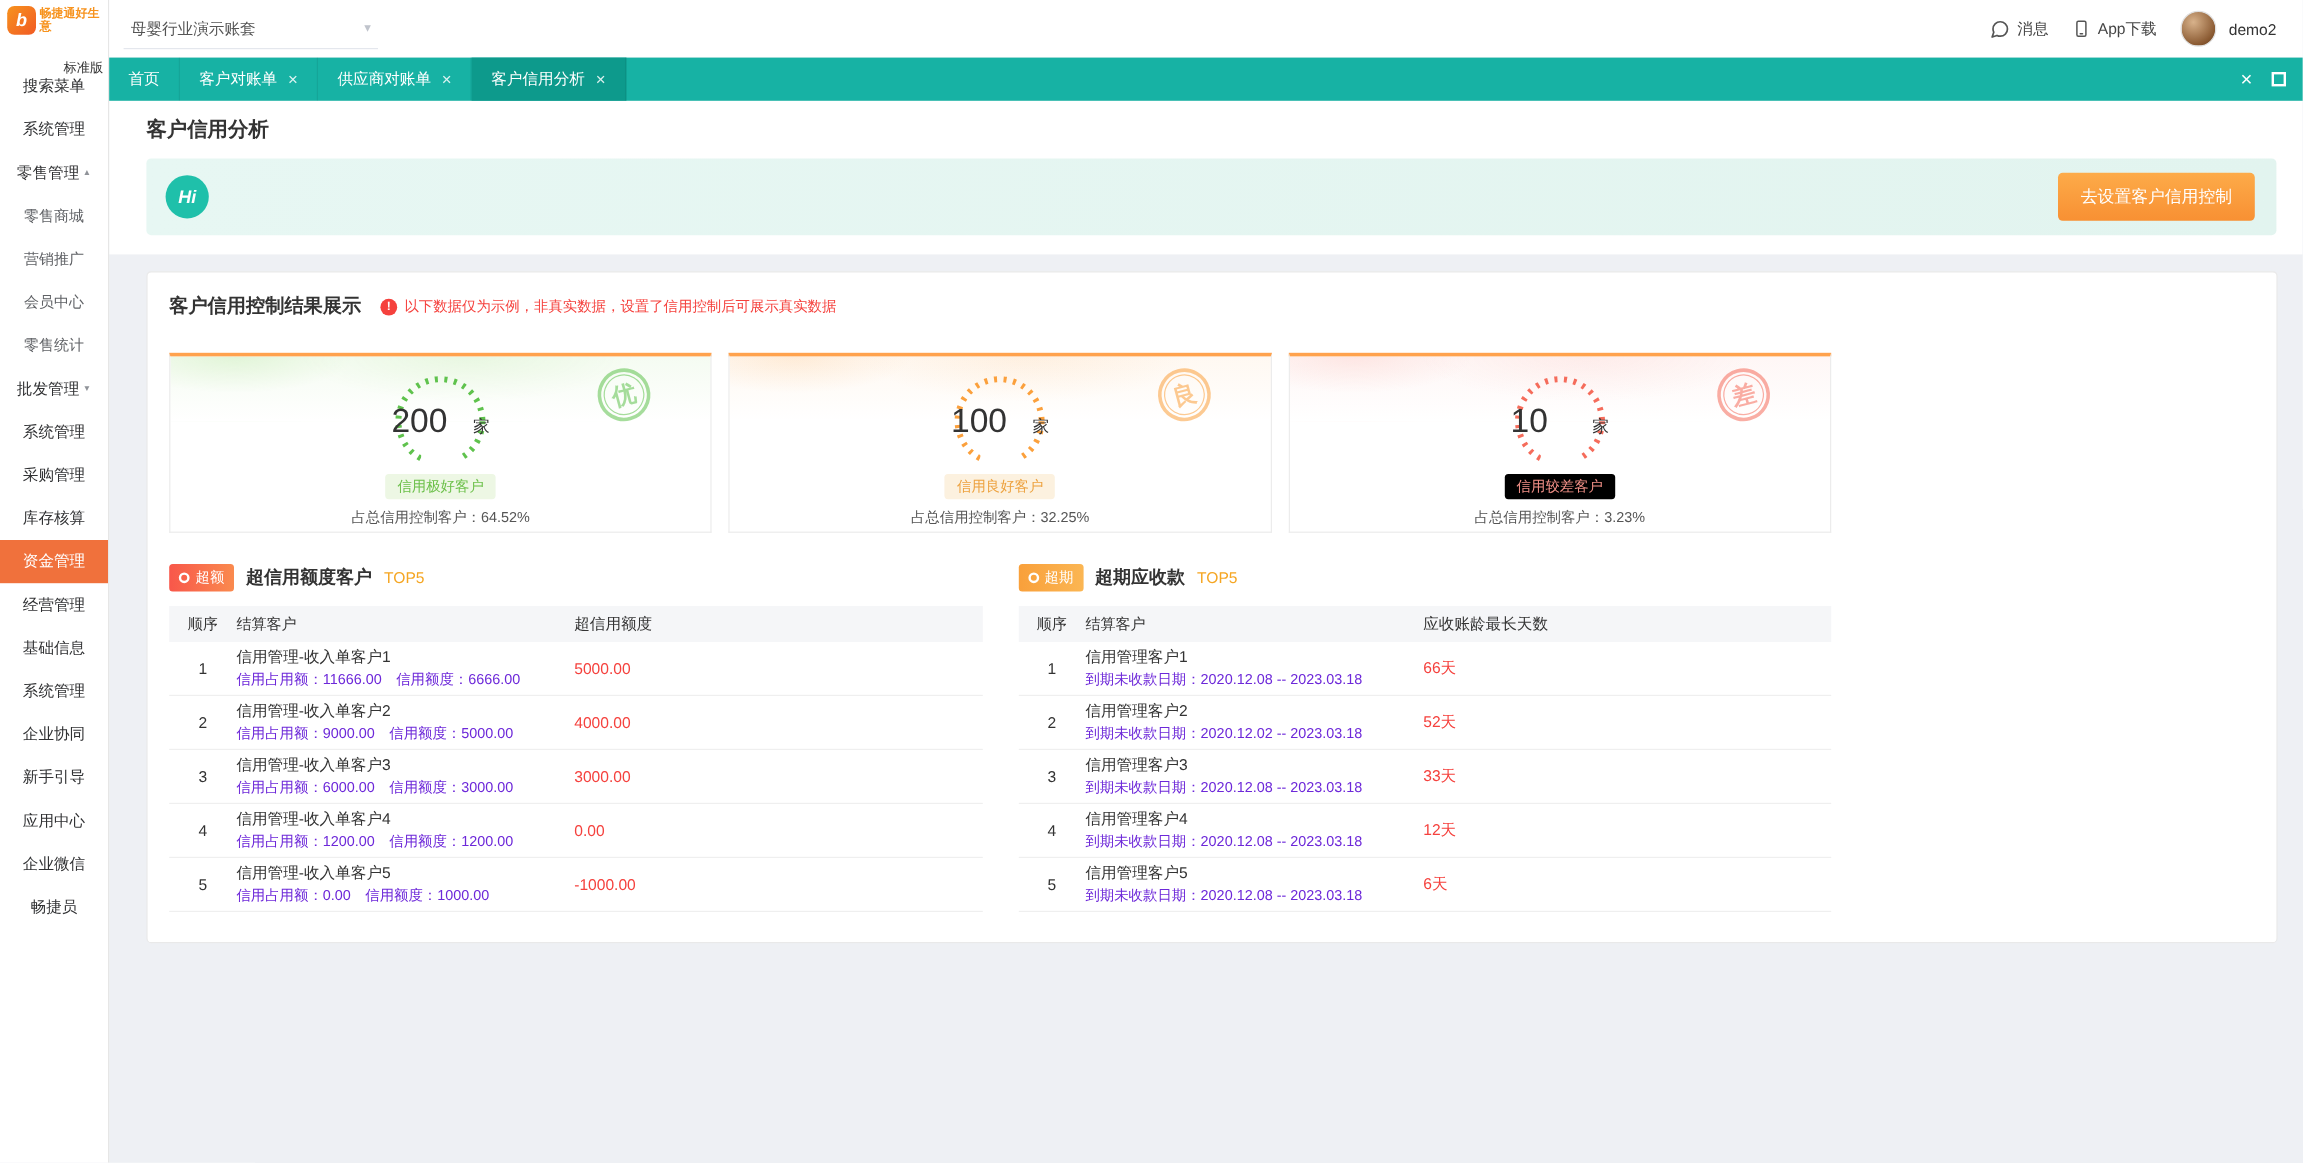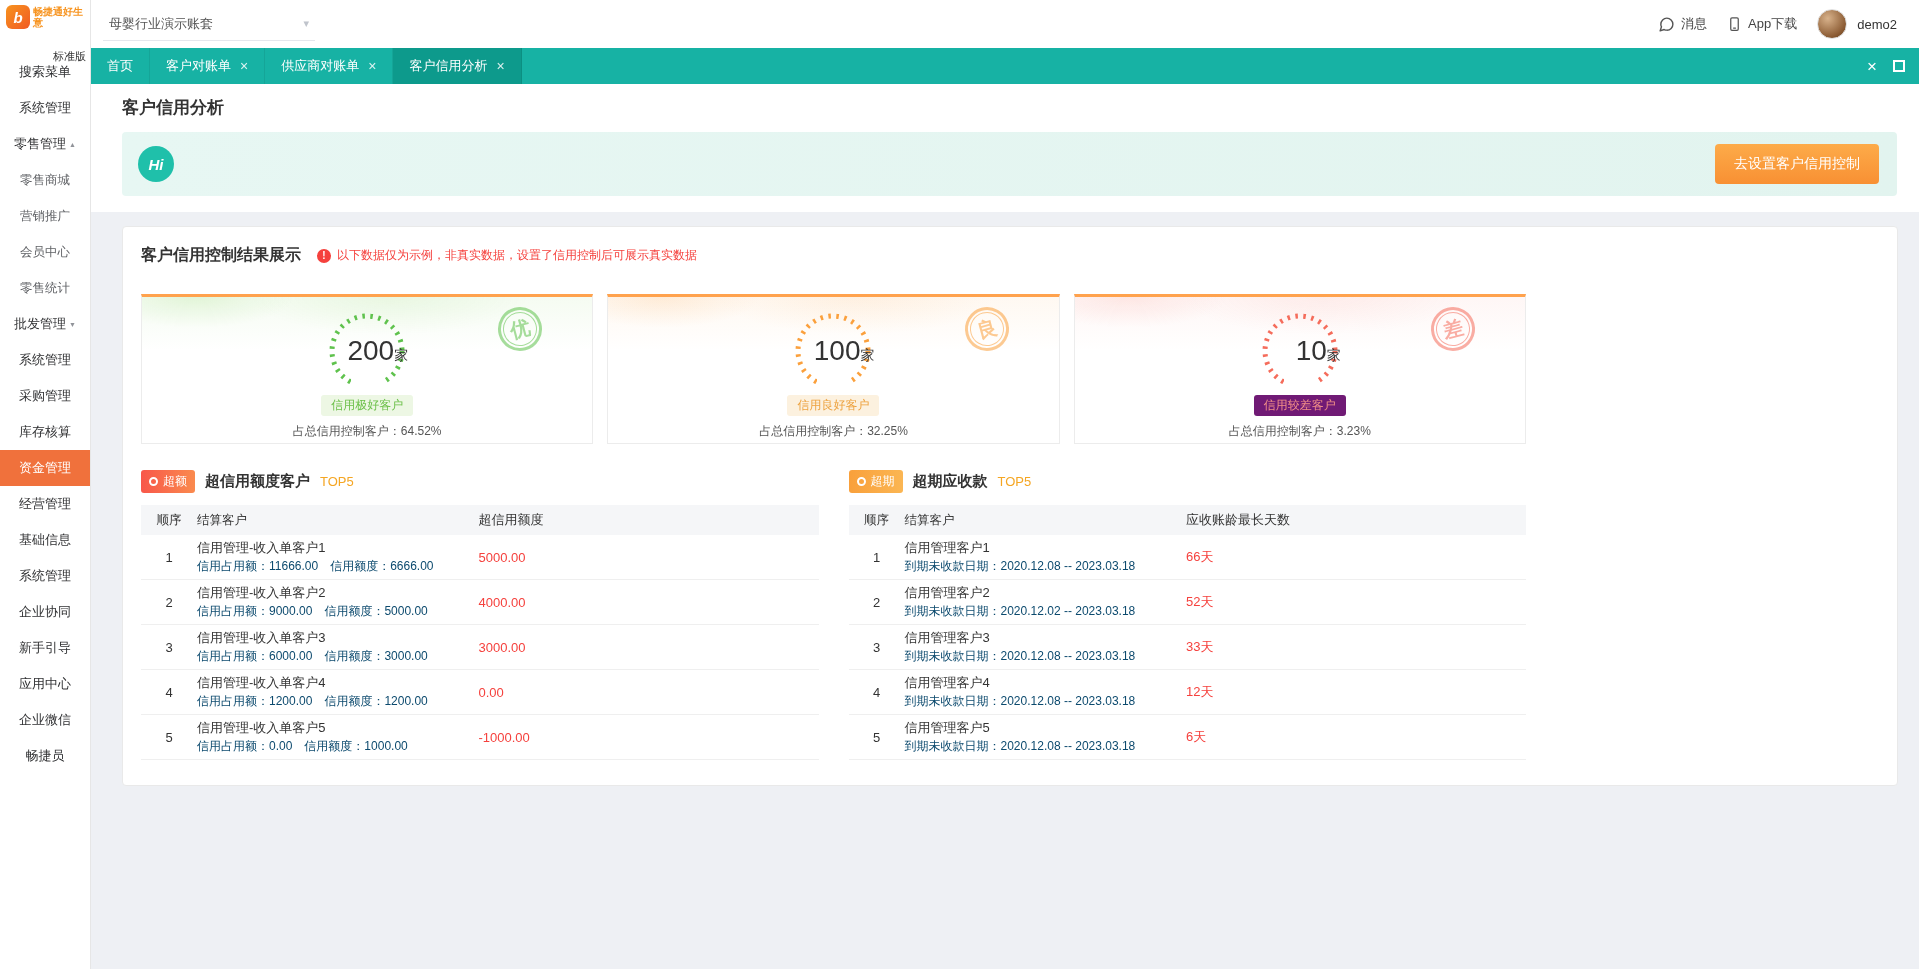--- a/index.html
+++ b/index.html
@@ -60,48 +60,48 @@
 
   
   .gauges { display:flex; gap:14px; margin-bottom:26px; max-width:1385px; }
   .gauge-card { flex:1; position:relative; background:#fff; border:1px solid #ececec; border-top:3px solid #ffa24d; height:150px; display:flex; flex-direction:column; align-items:center; overflow:hidden; }
   .gauge-card::before { content:""; position:absolute; top:0; left:0; right:0; height:54px; pointer-events:none; }
   .tone-green::before  { background:radial-gradient(140px 44px at 12% 0, rgba(82,196,26,.12), transparent 70%), radial-gradient(200px 54px at 55% 0, rgba(82,196,26,.08), transparent 70%), linear-gradient(180deg, rgba(82,196,26,.06), rgba(82,196,26,0)); }
   .tone-orange::before { background:radial-gradient(140px 44px at 12% 0, rgba(250,140,22,.12), transparent 70%), radial-gradient(200px 54px at 55% 0, rgba(250,140,22,.08), transparent 70%), linear-gradient(180deg, rgba(250,140,22,.06), rgba(250,140,22,0)); }
   .tone-red::before    { background:radial-gradient(140px 44px at 12% 0, rgba(245,108,92,.12), transparent 70%), radial-gradient(200px 54px at 55% 0, rgba(245,108,92,.08), transparent 70%), linear-gradient(180deg, rgba(245,108,92,.06), rgba(245,108,92,0)); }
   .ring { position:relative; width:82px; height:82px; margin-top:13px; }
   .ring svg { position:absolute; inset:0; }
-  .ring-num { position:absolute; inset:0; display:flex; align-items:center; justify-content:flex-end; }
+  .ring-num { position:absolute; inset:0; display:flex; align-items:center; justify-content:space-between; }
   .num { font-size:28px; color:#333; }
   .unit { font-size:14px; color:#333; margin-top:10px; }
   .gauge-badge { margin-top:3px; font-size:12px; padding:2px 10px; border-radius:3px; }
   .tone-green .gauge-badge  { background:#edf7e4; color:#6cc04a; }
   .tone-orange .gauge-badge { background:#fcf1df; color:#eda23f; }
-  .tone-red .gauge-badge    { background:#701a75; color:#f29087; }
+  .tone-red .gauge-badge    { background:#000000; color:#f29087; }
   .gauge-footer { margin-top:7px; font-size:12px; color:#555; }
   .stamp { position:absolute; top:10px; right:50px; width:44px; height:44px; border:3px solid currentColor; border-radius:50%; display:flex; align-items:center; justify-content:center; font-size:20px; font-weight:bold; transform:rotate(-15deg); opacity:.55; }
   .stamp::after { content:""; position:absolute; inset:2px; border:1px solid currentColor; border-radius:50%; }
 
   
   .tables { display:flex; gap:30px; max-width:1385px; }
   .table-block { flex:1; min-width:0; }
   .table-title { display:flex; align-items:center; gap:10px; margin-bottom:12px; }
   .tbadge { display:inline-flex; align-items:center; gap:5px; color:#fff; font-size:12px; padding:3px 8px; border-radius:3px; }
   .tbadge.red    { background:linear-gradient(90deg,#f8574a,#fa8a4e); }
   .tbadge.orange { background:linear-gradient(90deg,#f9a03b,#fbb653); }
   .ring-icon { width:9px; height:9px; border:2px solid #fff; border-radius:50%; display:inline-block; }
   .ttl { font-size:15px; font-weight:bold; color:#333; }
   .top5 { font-size:13px; color:#f5a623; font-weight:normal; }
   .thead, .trow { display:grid; grid-template-columns:56px 1fr 340px; align-items:center; }
   .thead { background:#f5f6f8; font-size:12.5px; font-weight:normal; color:#333; padding:6px 0; }
   .thead .c1 { text-align:center; }
   .trow { padding:5px 0; border-bottom:1px solid #efefef; }
   .trow .c1 { text-align:center; font-size:13px; color:#333; }
   .rname { font-size:13px; color:#333; line-height:16px; }
-  .rdetail { font-size:12px; color:#0c4a6e; line-height:15px; margin-top:3px; }
+  .rdetail { font-size:12px; color:#6d28d9; line-height:15px; margin-top:3px; }
   .c3 { font-size:13px; }
   .trow .c3 { color:#f5413d; }
 </style>
 </head>
 <body>
 
 <div class="app">
 
   <aside class="sidebar">
     <div class="logo">

